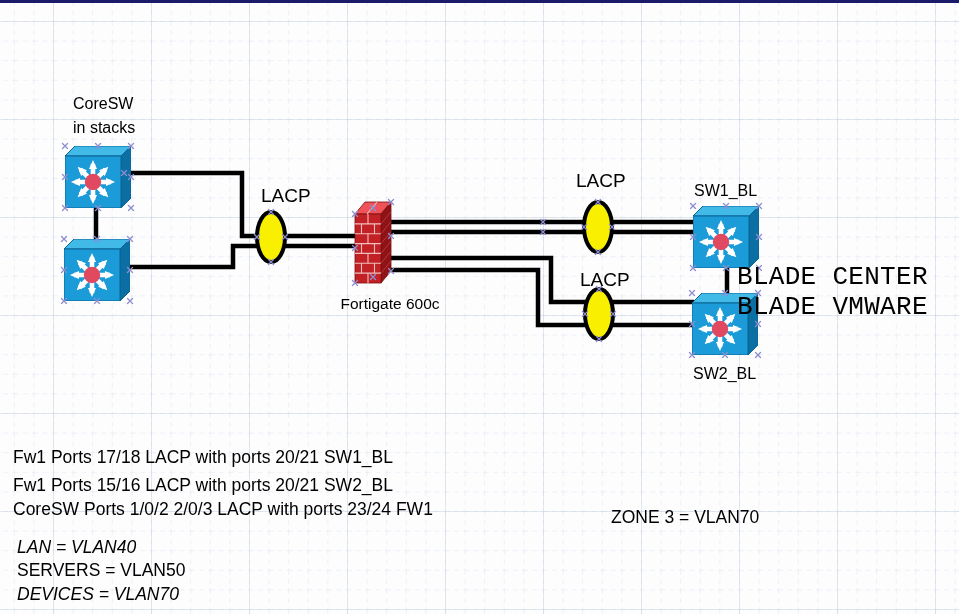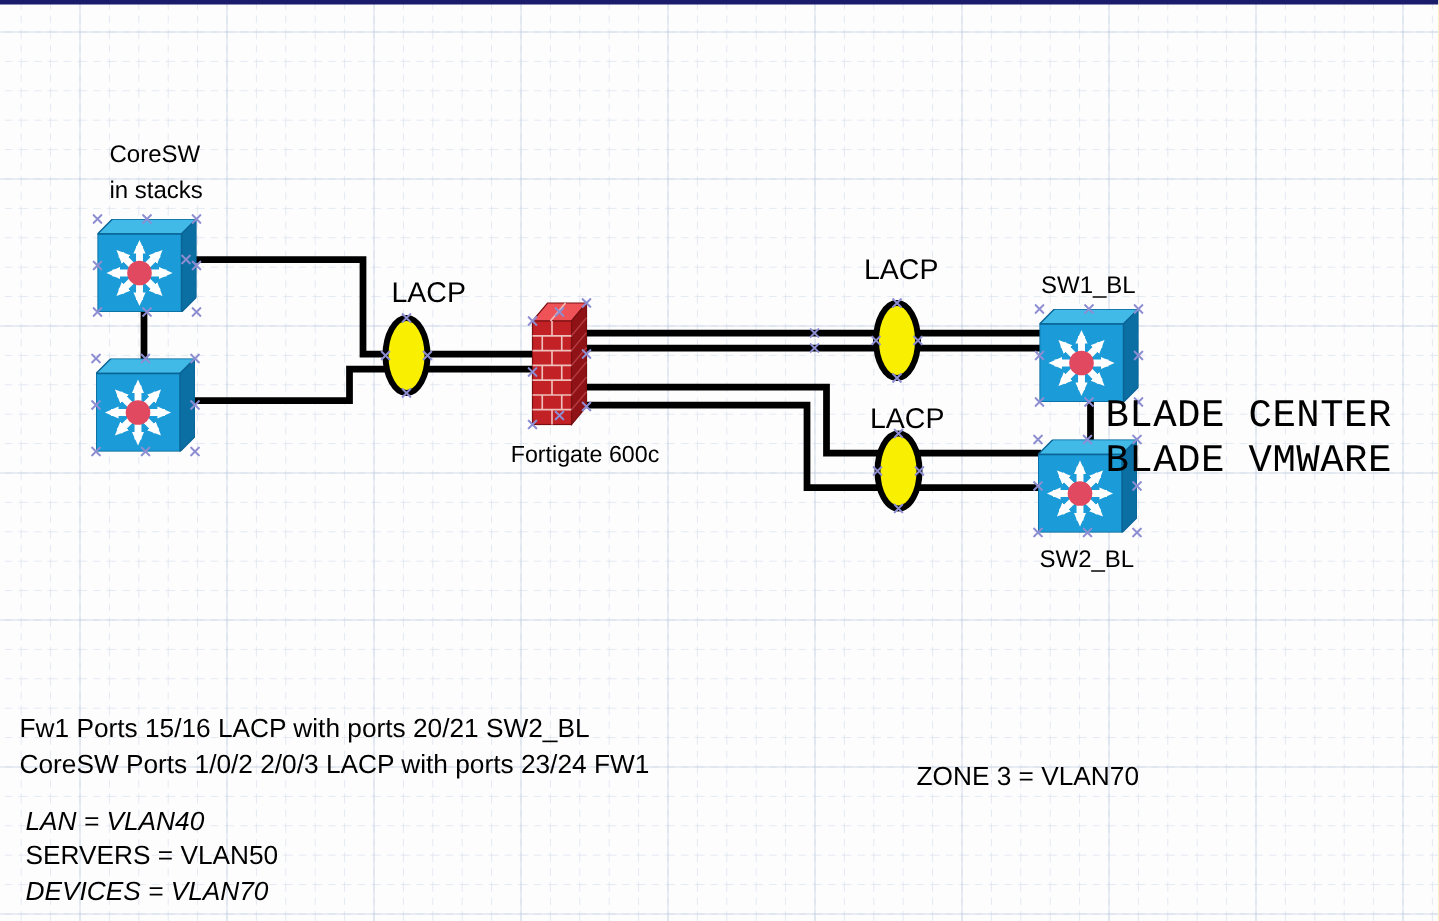--- a/index.html
+++ b/index.html
@@ -1,16 +1,16 @@
 <!DOCTYPE html>
 <html><head>
 <meta charset="utf-8">
 <style>
   html,body{margin:0;padding:0;background:#ffffff;}
-  .stage{position:relative;width:959px;height:614px;overflow:hidden;background:#eab308;
+  .stage{position:relative;width:959px;height:614px;overflow:hidden;background:#a16207;
          font-family:"Liberation Sans",sans-serif;}
   .bg,.diagram{position:absolute;left:0;top:0;}
   .topbar{position:absolute;left:0;top:0;width:959px;height:3px;background:#1b1b6b;}
   .lbl{position:absolute;color:#000;white-space:nowrap;line-height:1.15;}
   .lbl-md{font-size:16px;}
   .lbl-sm{font-size:19px;text-align:right;}
   .fw-cap{left:320px;top:294px;width:140px;text-align:center;font-size:15.5px;line-height:19px;}
   .blade{left:737px;top:263px;font-size:26px;line-height:29.5px;letter-spacing:.3px;font-family:Liberation Mono, monospace;}
   .note{font-size:17.5px;}
 </style>
@@ -162,20 +162,21 @@
   </div>
 
   <div class="lbl lbl-md" style="left:694px;top:182px;">SW1_BL</div>
   <div class="lbl lbl-md" style="left:693px;top:365px;">SW2_BL</div>
 
   <div class="lbl blade">
     <div>BLADE CENTER</div>
     <div>BLADE VMWARE</div>
   </div>
 
+  <div class="lbl note" style="left:13px;top:447px;">Fw1 Ports 17/18 LACP with ports 20/21 SW1_BL</div>
   <div class="lbl note" style="left:13px;top:475px;">Fw1 Ports 15/16 LACP with ports 20/21 SW2_BL</div>
   <div class="lbl note" style="left:13px;top:499px;">CoreSW Ports 1/0/2 2/0/3 LACP with ports 23/24 FW1</div>
 
   <div class="lbl note" style="left:17px;top:537px;font-style:italic;">LAN = VLAN40</div>
   <div class="lbl note" style="left:17px;top:560px;">SERVERS = VLAN50</div>
   <div class="lbl note" style="left:17px;top:584px;font-style:italic;">DEVICES = VLAN70</div>
 
   <div class="lbl note" style="left:611px;top:507px;">ZONE 3 = VLAN70</div>
 
 </div>

